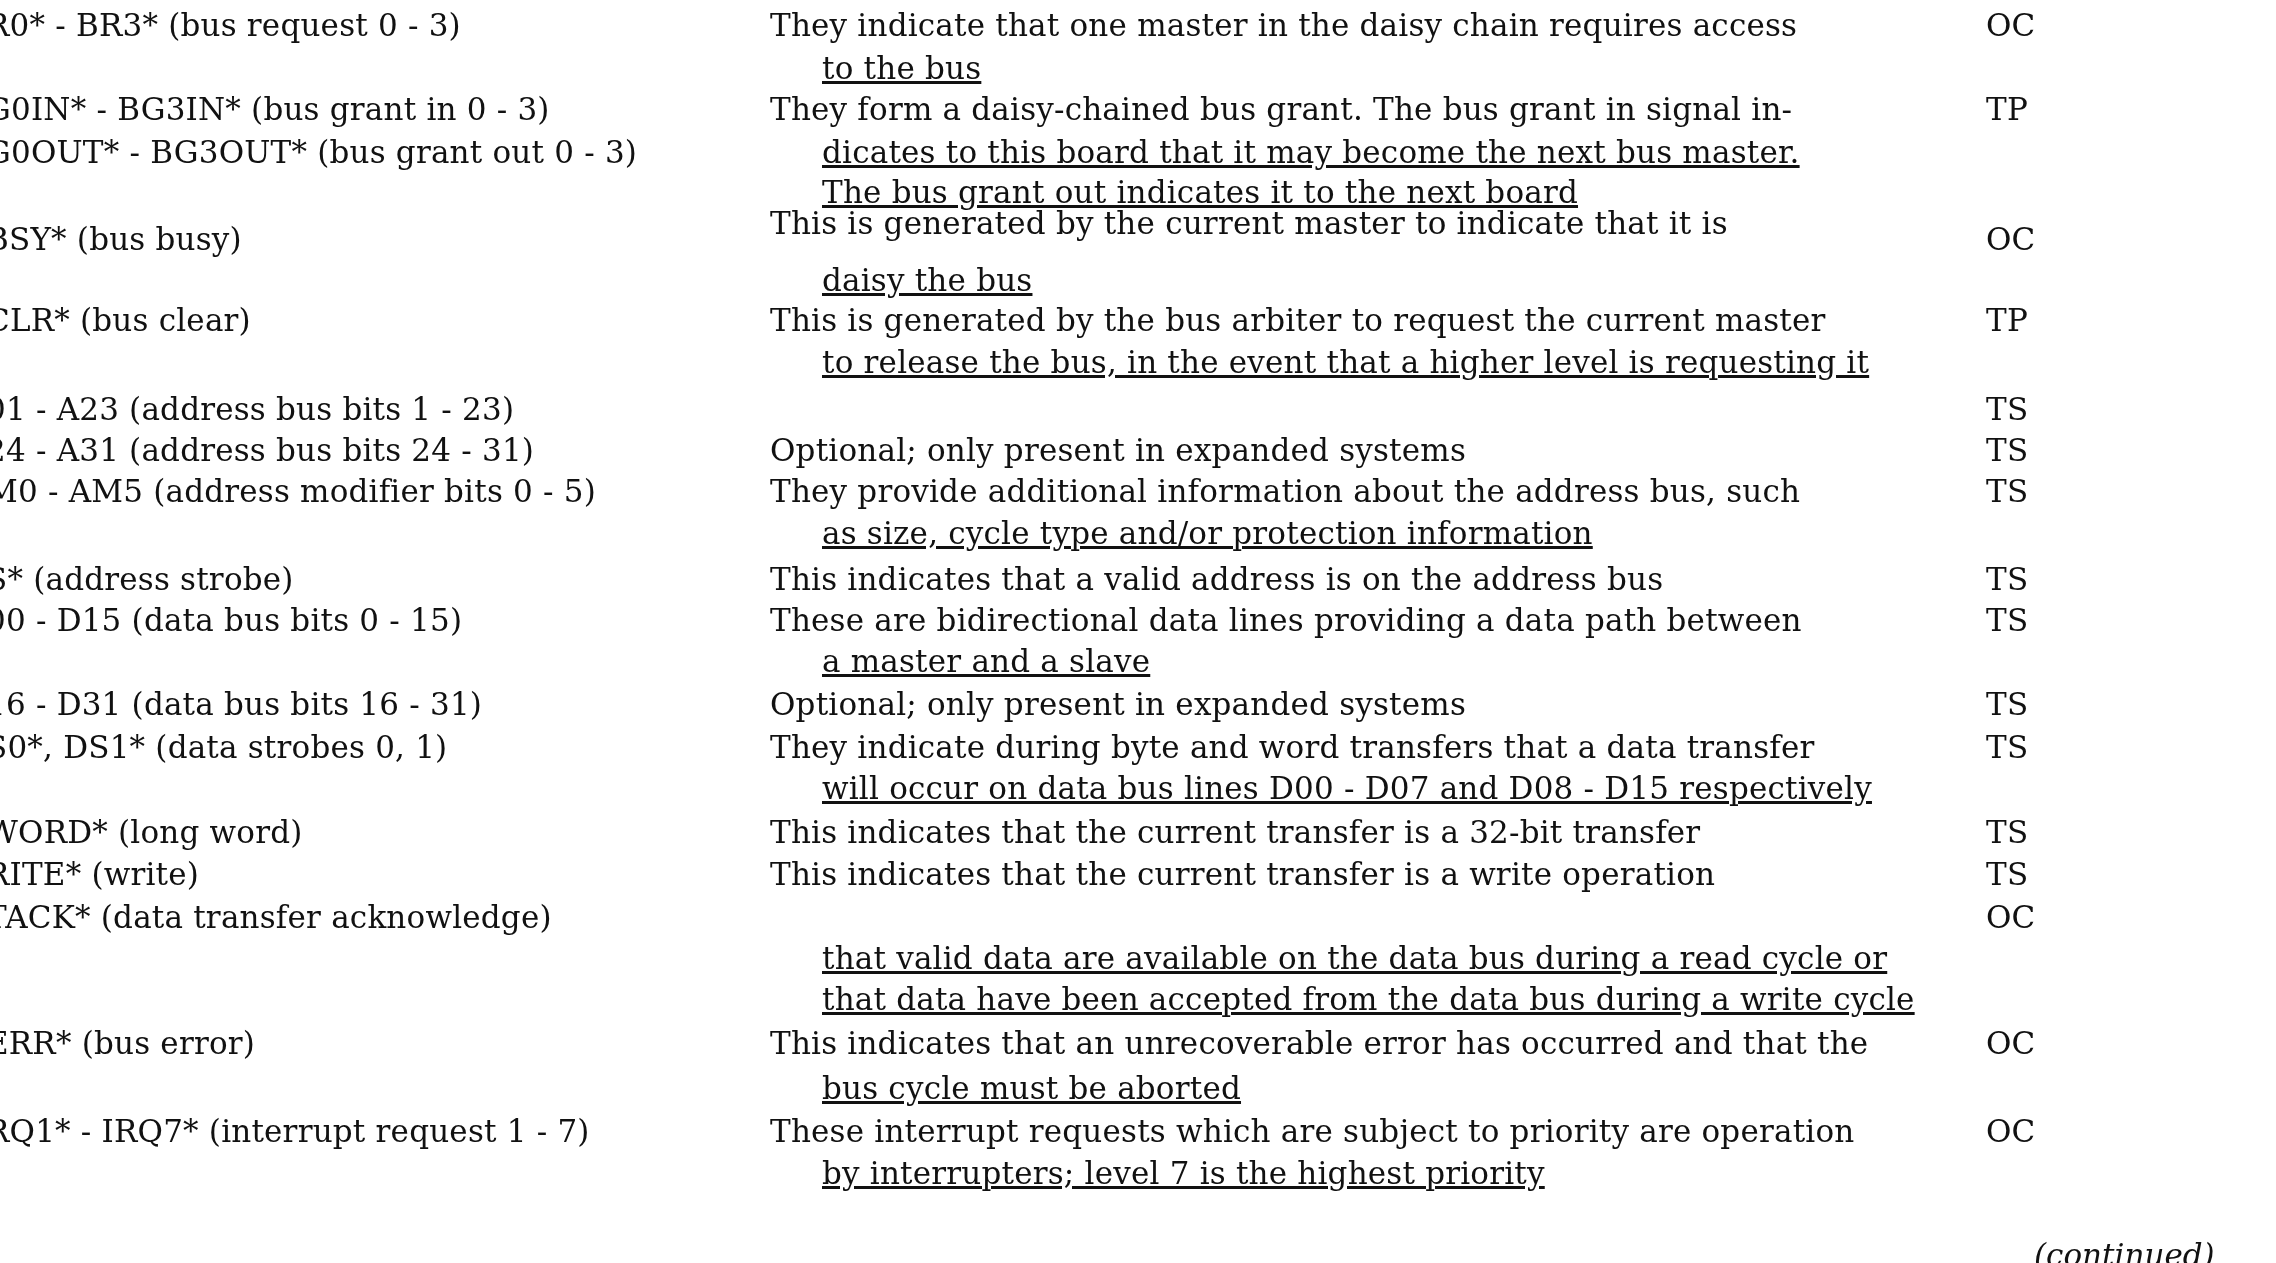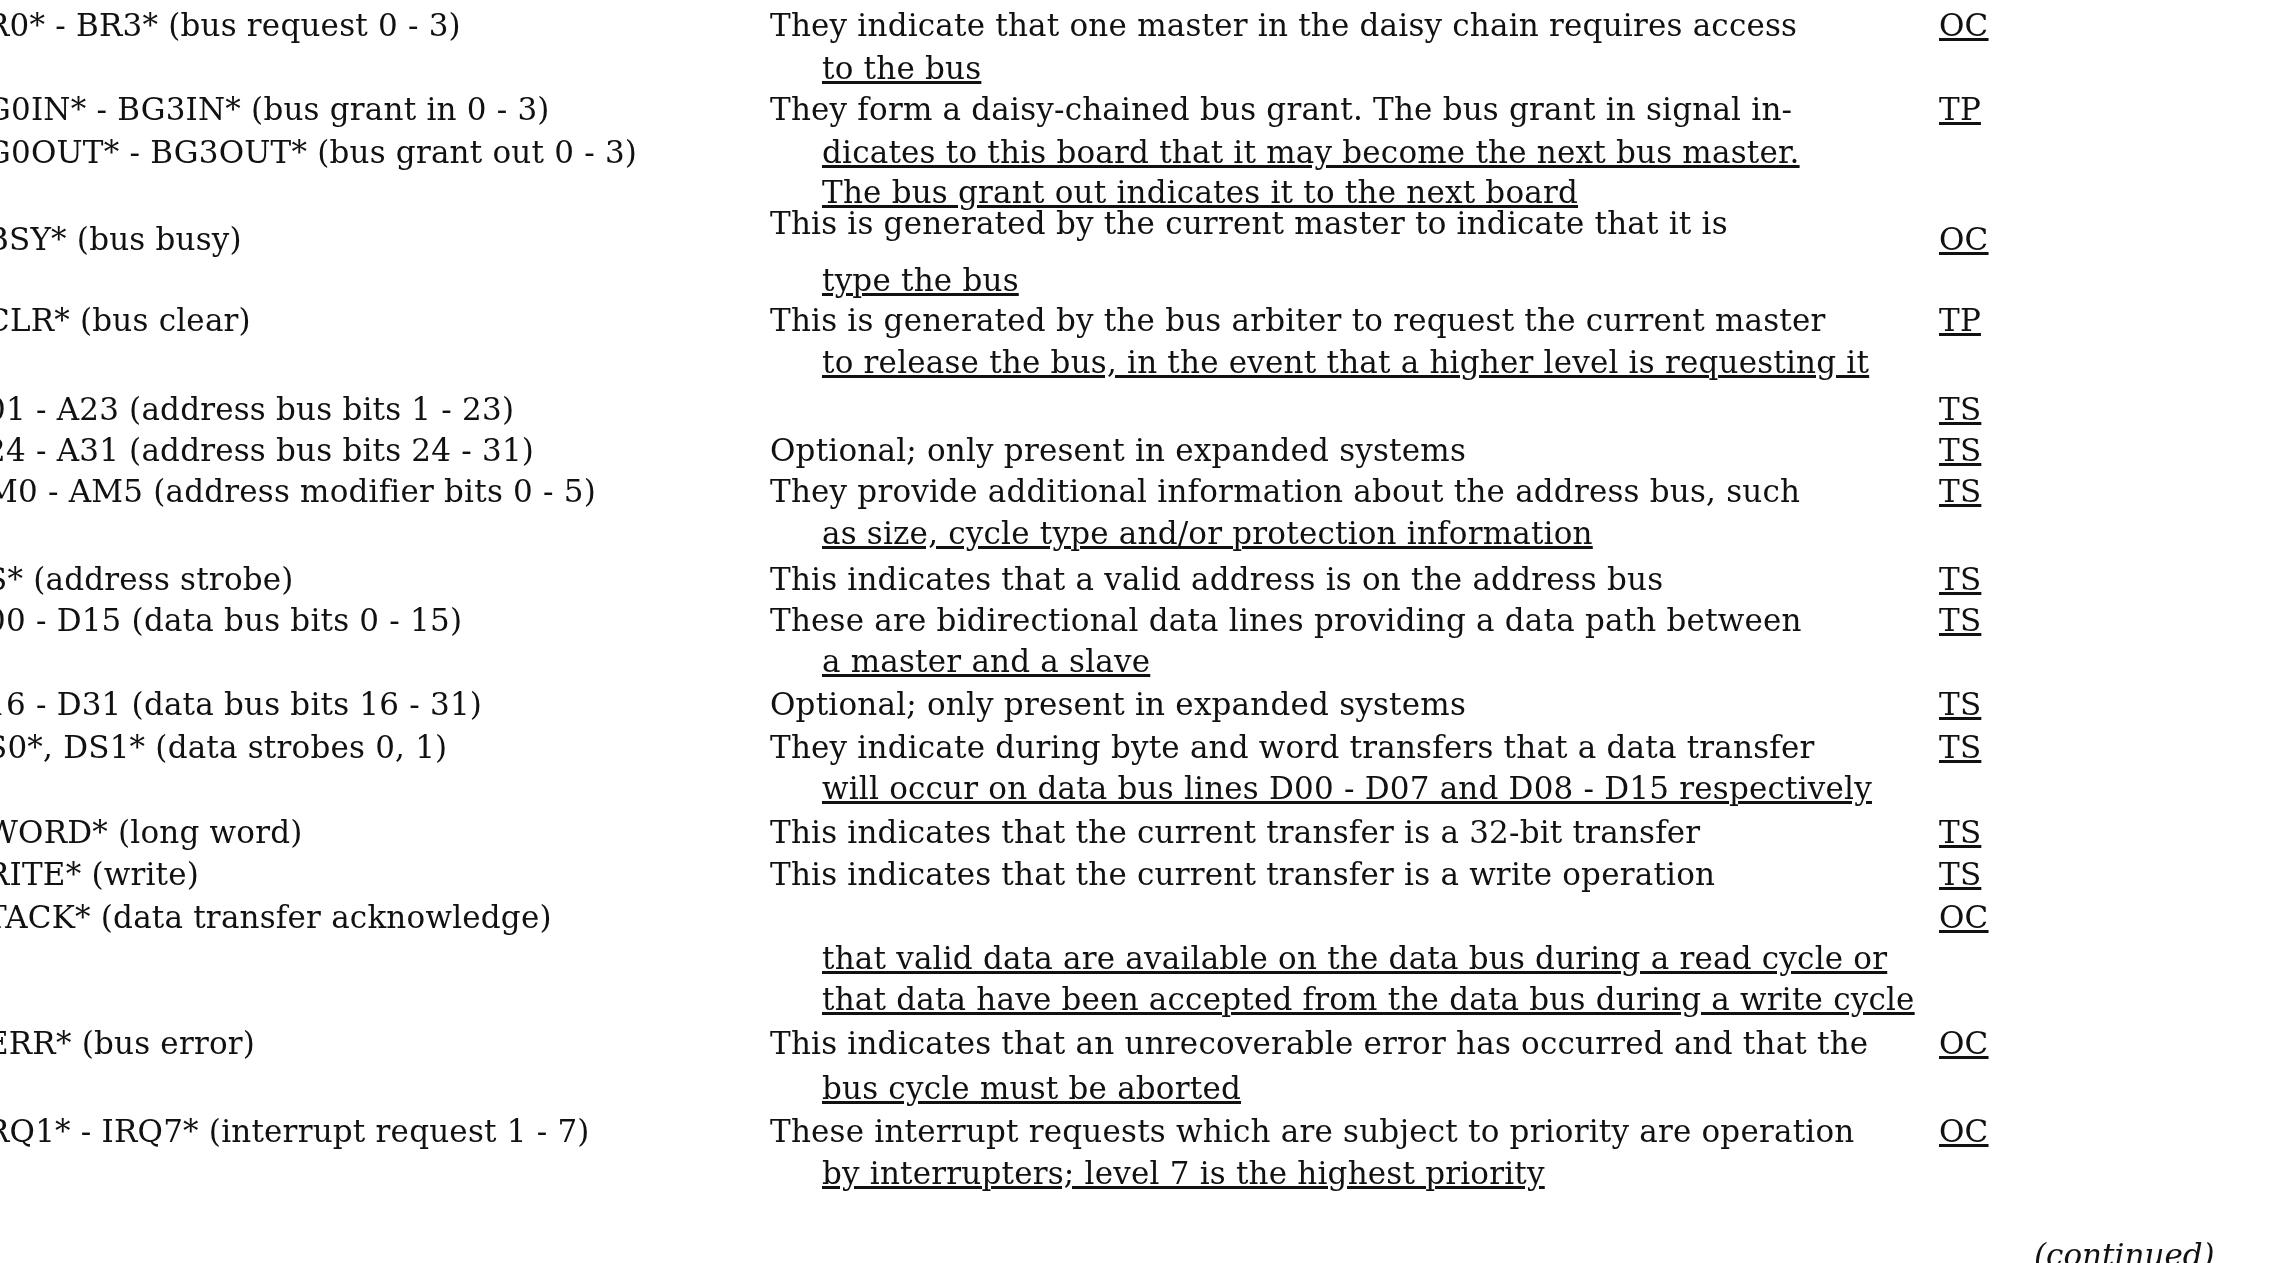--- a/index.html
+++ b/index.html
@@ -3,40 +3,40 @@
 <meta charset="utf-8">
 <style>
   html, body { margin:0; padding:0; background:#ffffff; }
   body { width:2276px; height:1263px; position:relative; overflow:hidden;
          font-family:"DejaVu Serif","Liberation Serif",serif; color:#111; }
   .page { position:absolute; left:0; top:0; width:2276px; height:1263px; }
   .line { position:absolute; font-size:31px; line-height:42px; white-space:nowrap; letter-spacing:0.2px; }
   .sig  { left:-14px; }
   .desc { left:770px; }
   .desc.cont { left:822px;text-decoration:underline; }
-  .type { left:1939px;text-decoration:underline; }
+  .type { left:1986px; }
   .continued { position:absolute; left:2034px; top:1234px; font-size:31px; font-style:italic; line-height:42px; }
 </style>
 </head>
 <body>
 
 <div class="page" id="page">
     <div class="line sig" style="top: 4px;">R0* - BR3* (bus request 0 - 3)</div>
     <div class="line desc" style="top: 4px;">They indicate that one master in the daisy chain requires access</div>
     <div class="line desc cont" style="top: 47px;">to the bus</div>
     <div class="line type" style="top: 4px;">OC</div>
     <div class="line sig" style="top: 88px;">G0IN* - BG3IN* (bus grant in 0 - 3)</div>
     <div class="line sig" style="top: 131px;">G0OUT* - BG3OUT* (bus grant out 0 - 3)</div>
     <div class="line desc" style="top: 88px;">They form a daisy-chained bus grant. The bus grant in signal in-</div>
     <div class="line desc cont" style="top: 131px;">dicates to this board that it may become the next bus master.</div>
     <div class="line desc cont" style="top: 171px;">The bus grant out indicates it to the next board</div>
     <div class="line type" style="top: 88px;">TP</div>
     <div class="line sig" style="top: 218px;">BSY* (bus busy)</div>
     <div class="line desc" style="top: 202px;">This is generated by the current master to indicate that it is</div>
-    <div class="line desc cont" style="top: 259px;">type the bus</div>
+    <div class="line desc cont" style="top: 259px;">daisy the bus</div>
     <div class="line type" style="top: 218px;">OC</div>
     <div class="line sig" style="top: 299px;">CLR* (bus clear)</div>
     <div class="line desc" style="top: 299px;">This is generated by the bus arbiter to request the current master</div>
     <div class="line desc cont" style="top: 341px;">to release the bus, in the event that a higher level is requesting it</div>
     <div class="line type" style="top: 299px;">TP</div>
     <div class="line sig" style="top: 388px;">01 - A23 (address bus bits 1 - 23)</div>
     <div class="line type" style="top: 388px;">TS</div>
     <div class="line sig" style="top: 429px;">24 - A31 (address bus bits 24 - 31)</div>
     <div class="line desc" style="top: 429px;">Optional; only present in expanded systems</div>
     <div class="line type" style="top: 429px;">TS</div>

